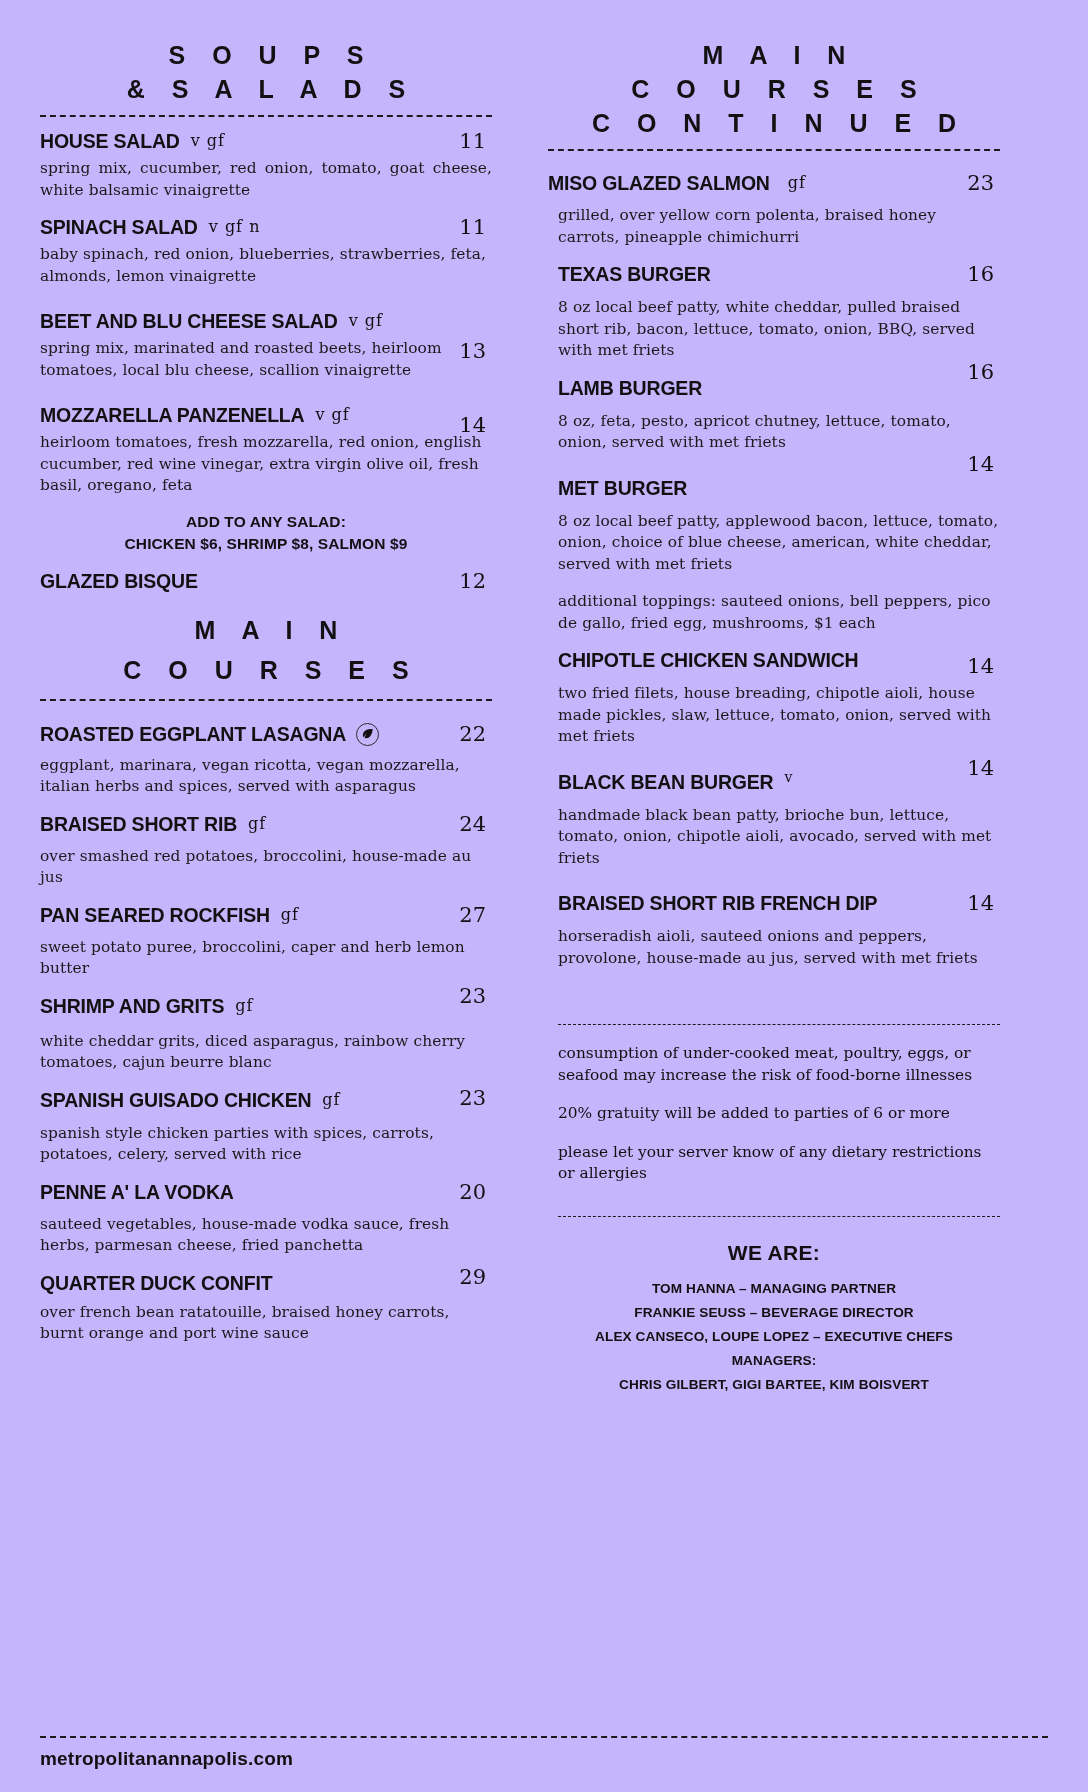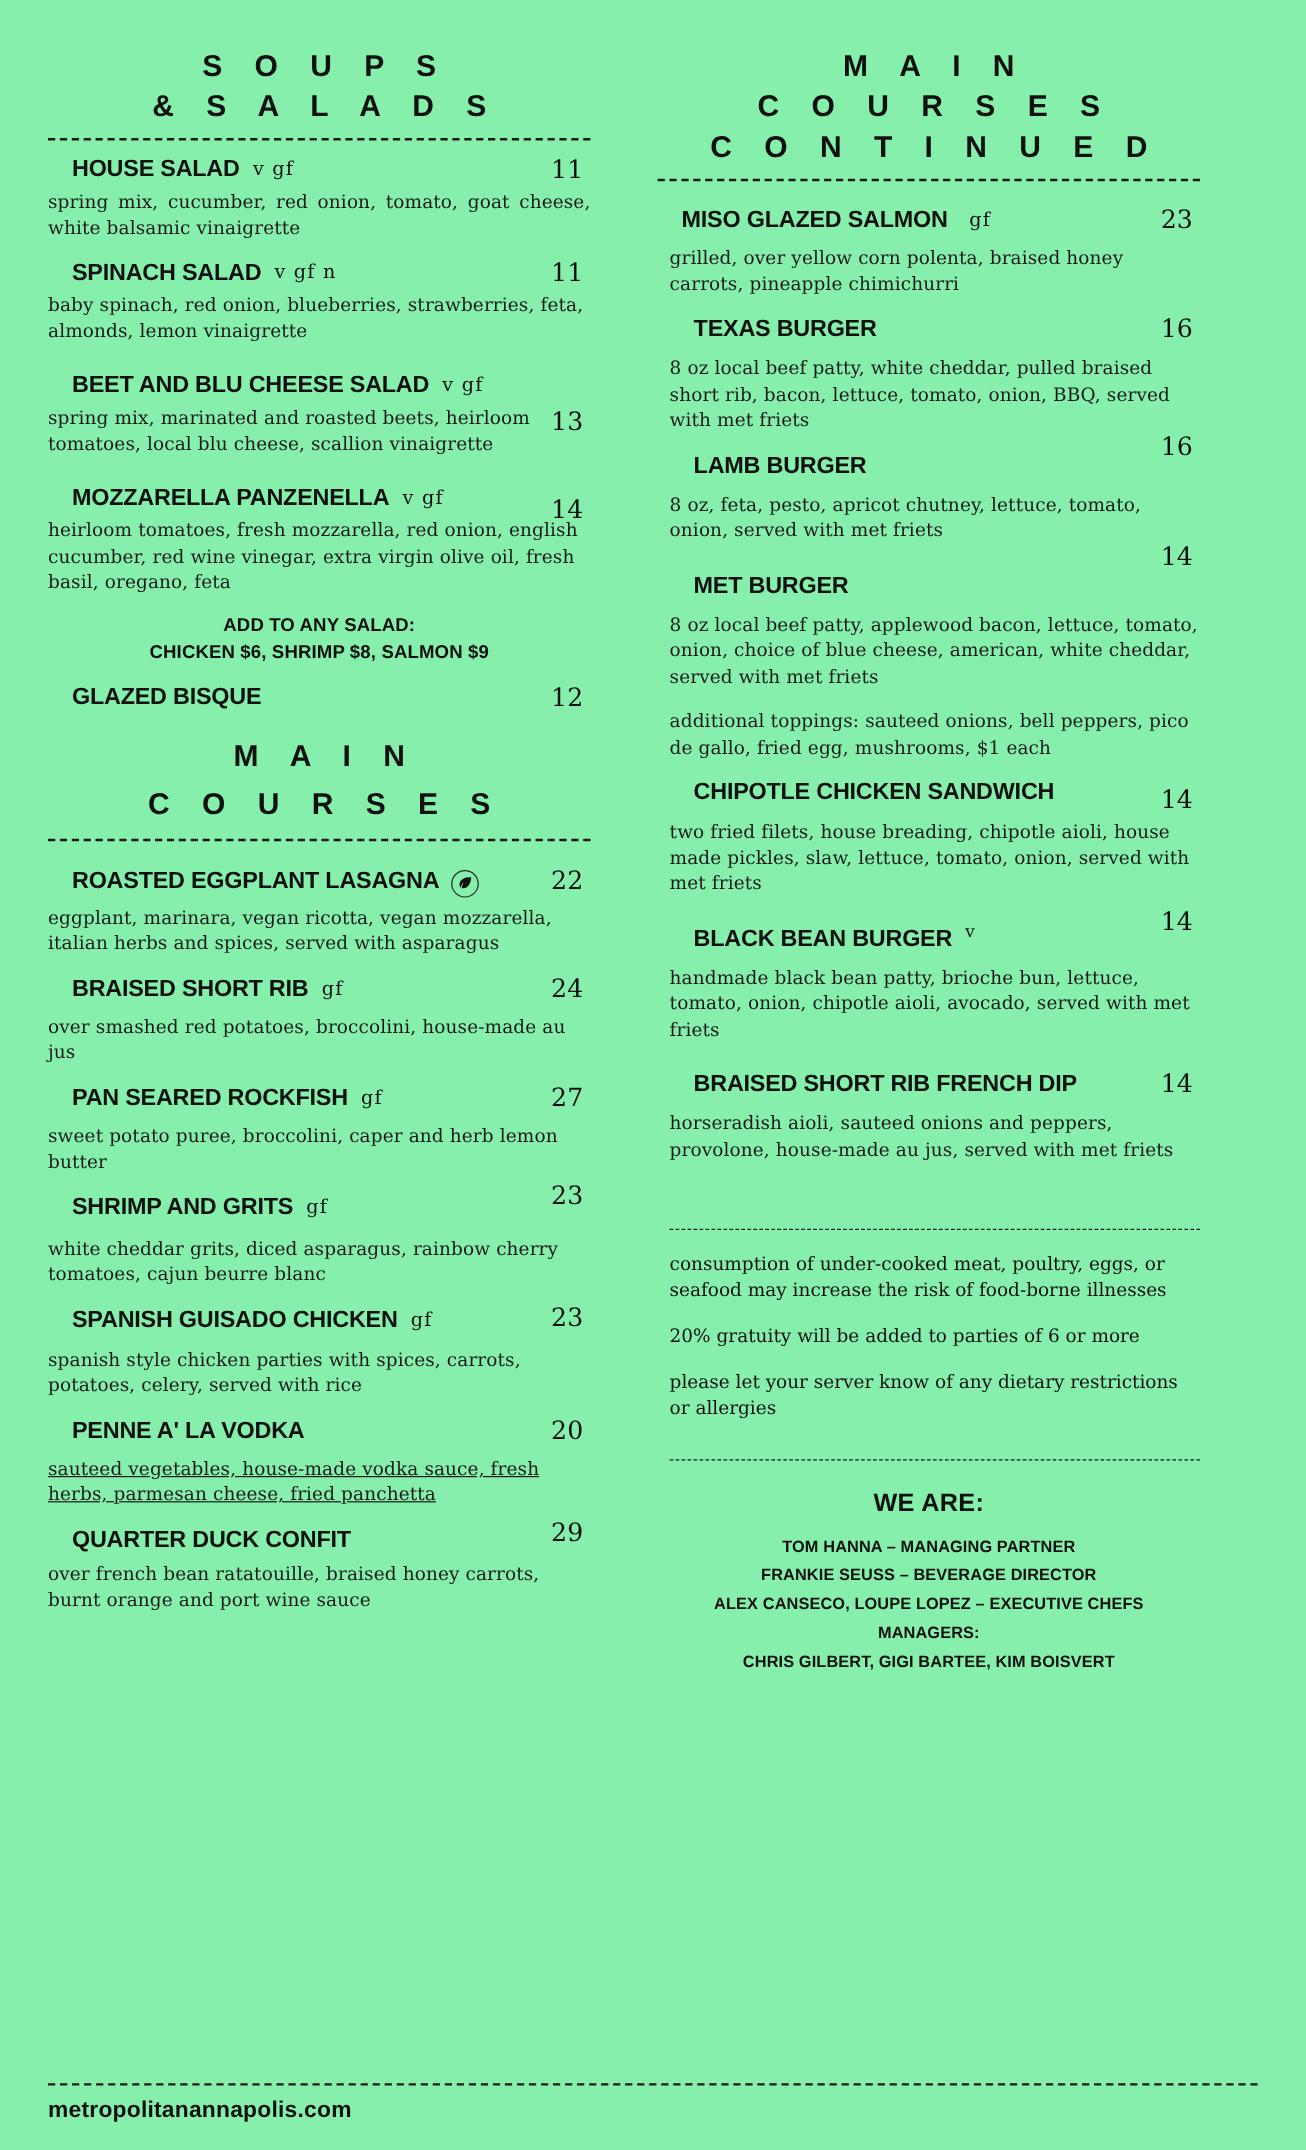--- a/index.html
+++ b/index.html
@@ -8,21 +8,21 @@
     height: 1792px;
     background: #ffffff;
     color: #111111;
     font-family: "Liberation Sans", sans-serif;
   }
   .page {
     position: relative;
     width: 1088px;
     height: 1792px;
     padding: 38px 40px 10px 40px;
-    background: #86efac;
+    background: #c4b5fd;
   }
   .columns {
     display: flex;
     align-items: flex-start;
     gap: 56px;
     height: 1620px;
   }
   .col { width: 452px; position: relative; }
   .col-right { width: 452px; position: relative; }
 
@@ -41,23 +41,22 @@
     border-top: 2px dashed #1a1a1a;
     margin: 9px 0 10px 0;
     height: 0;
   }
   .rule.thin { border-top: 1.5px dashed #1a1a1a; }
 
   
   .item { position: relative; margin-bottom: 2px; }
   .item-head {
     display: flex;
-    align-items: center;
+    align-items: flex-start;
     justify-content: flex-start;
-    margin-left: 20px;
   }
   .item-name {
     font-weight: 700;
     font-size: 19.5px;
     letter-spacing: -0.2px;
     line-height: 28px;
     white-space: nowrap;
   }
   .tags {
     font-family: "DejaVu Serif", serif;
@@ -281,21 +280,21 @@
         <span class="price" style="top:-2px;">23</span>
         <div class="desc" style="margin-top:9px;">spanish style chicken parties with spices, carrots, potatoes, celery, served with rice</div>
       </div>
       <div class="spacer-sm"></div>
 
       <div class="item">
         <div class="item-head">
           <span class="item-name">PENNE A' LA VODKA</span>
         </div>
         <span class="price" style="top:0;">20</span>
-        <div class="desc" style="margin-top:8px;text-decoration:underline;">sauteed vegetables, house-made vodka sauce, fresh herbs, parmesan cheese, fried panchetta</div>
+        <div class="desc" style="margin-top:8px;">sauteed vegetables, house-made vodka sauce, fresh herbs, parmesan cheese, fried panchetta</div>
       </div>
       <div class="spacer-sm"></div>
 
       <div class="item">
         <div class="item-head">
           <span class="item-name">QUARTER DUCK CONFIT</span>
         </div>
         <span class="price" style="top:-6px;">29</span>
         <div class="desc" style="margin-top:5px;">over french bean ratatouille, braised honey carrots, burnt orange and port wine sauce</div>
       </div>

